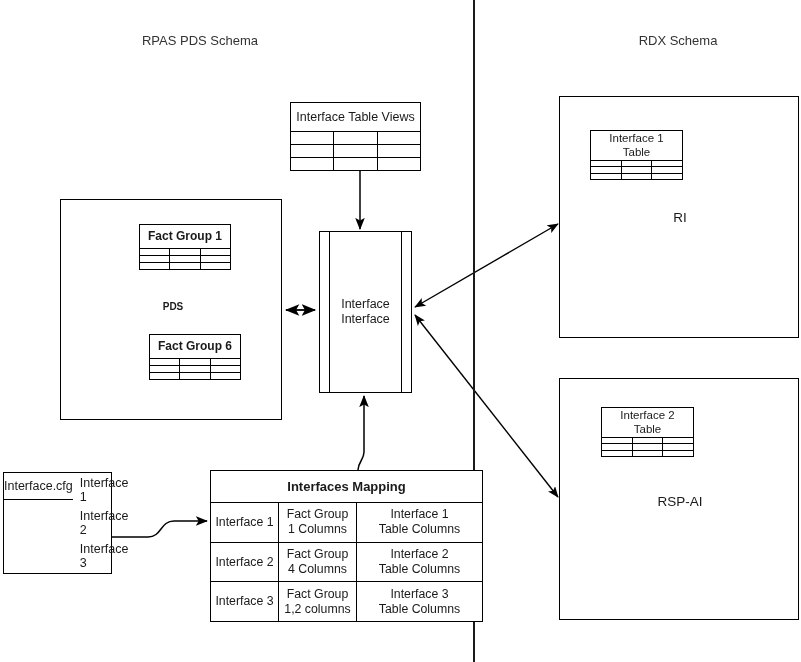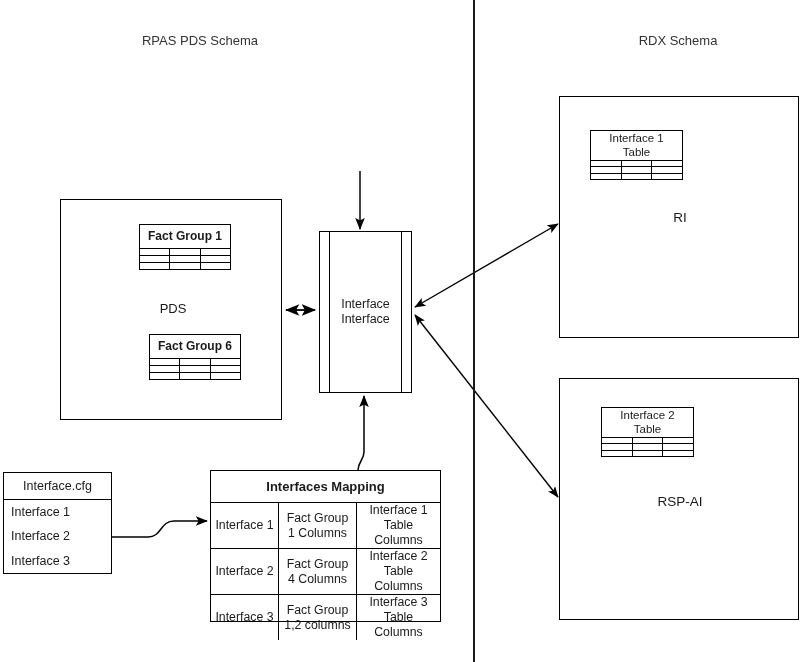--- a/index.html
+++ b/index.html
@@ -80,21 +80,21 @@
   }
   .mini-grid .cell:last-child { border-right: none; }
 
   
   .container-label {
     font-size: 13.5px;
     color: #1a1a1a;
     text-align: center;
     white-space: nowrap;
   }
-  .container-label.bold { font-weight: normal; font-size: 13px; }
+  .container-label.bold { font-weight: bold; font-size: 10px; }
 
   
   .process-box {
     border: 1.6px solid #000000;
     background: #ffffff;
     display: flex;
     align-items: center;
     justify-content: center;
   }
   .process-box .inner-bar-l,
@@ -111,21 +111,21 @@
     color: #1a1a1a;
     line-height: 1.2;
     z-index: 2;
   }
 
   
   .cfg-box {
     border: 1.5px solid #000000;
     background: #ffffff;
     display: flex;
-    flex-direction: column;
+    flex-direction: row;
   }
   .cfg-title {
     flex: none;
     height: 26px;
     display: flex;
     align-items: center;
     justify-content: center;
     font-size: 12.5px;
     color: #1a1a1a;
     border-bottom: 1.4px solid #000000;
@@ -218,20 +218,40 @@
 
     <line x1="415" y1="315" x2="558" y2="497" stroke="#000000" stroke-width="1.4" marker-end="url(#ah)" marker-start="url(#ah-start)"></line>
   </svg>
 
   <div class="abs divider" style="left:473px; top:0px; height:662px;"></div>
 
   <div class="abs schema-label" style="left:578px; top:33px; width:200px;">RDX Schema</div>
 
   <div class="abs schema-label" style="left:100px; top:33px; width:200px;">RPAS PDS Schema</div>
 
+  <div class="abs mini-table" style="left:290px; top:102px; width:131px; height:69px;">
+    <div class="mini-title" style="height:29px;">Interface Table Views</div>
+    <div class="mini-grid">
+      <div class="row">
+        <div class="cell"></div>
+        <div class="cell"></div>
+        <div class="cell"></div>
+      </div>
+      <div class="row">
+        <div class="cell"></div>
+        <div class="cell"></div>
+        <div class="cell"></div>
+      </div>
+      <div class="row">
+        <div class="cell"></div>
+        <div class="cell"></div>
+        <div class="cell"></div>
+      </div>
+    </div>
+  </div>
 
   <div class="abs plain-box" style="left:60px; top:199px; width:222px; height:221px;"></div>
 
   <div class="abs mini-table" style="left:139px; top:224px; width:92px; height:46px;">
     <div class="mini-title bold" style="height:24px; font-size:12px;">Fact Group 1</div>
     <div class="mini-grid">
       <div class="row">
         <div class="cell"></div>
         <div class="cell"></div>
         <div class="cell"></div>
@@ -283,21 +303,21 @@
 
   <div class="abs cfg-box" style="left:3px; top:472px; width:109px; height:102px;">
     <div class="cfg-title">Interface.cfg</div>
     <div class="cfg-body">
       <div class="cfg-row">Interface 1</div>
       <div class="cfg-row">Interface 2</div>
       <div class="cfg-row">Interface 3</div>
     </div>
   </div>
 
-  <div class="abs map-table" style="left:210px; top:470px; width:231px; height:152px;">
+  <div class="abs map-table" style="left:210px; top:470px; width:273px; height:152px;">
     <div class="map-title">Interfaces Mapping</div>
     <div class="map-body">
 
       <div class="map-row">
         <div class="map-cell map-c1">Interface 1</div>
         <div class="map-cell map-c2">
           <div>
             <div>Fact Group</div>
             <div>1 Columns</div>
           </div>

